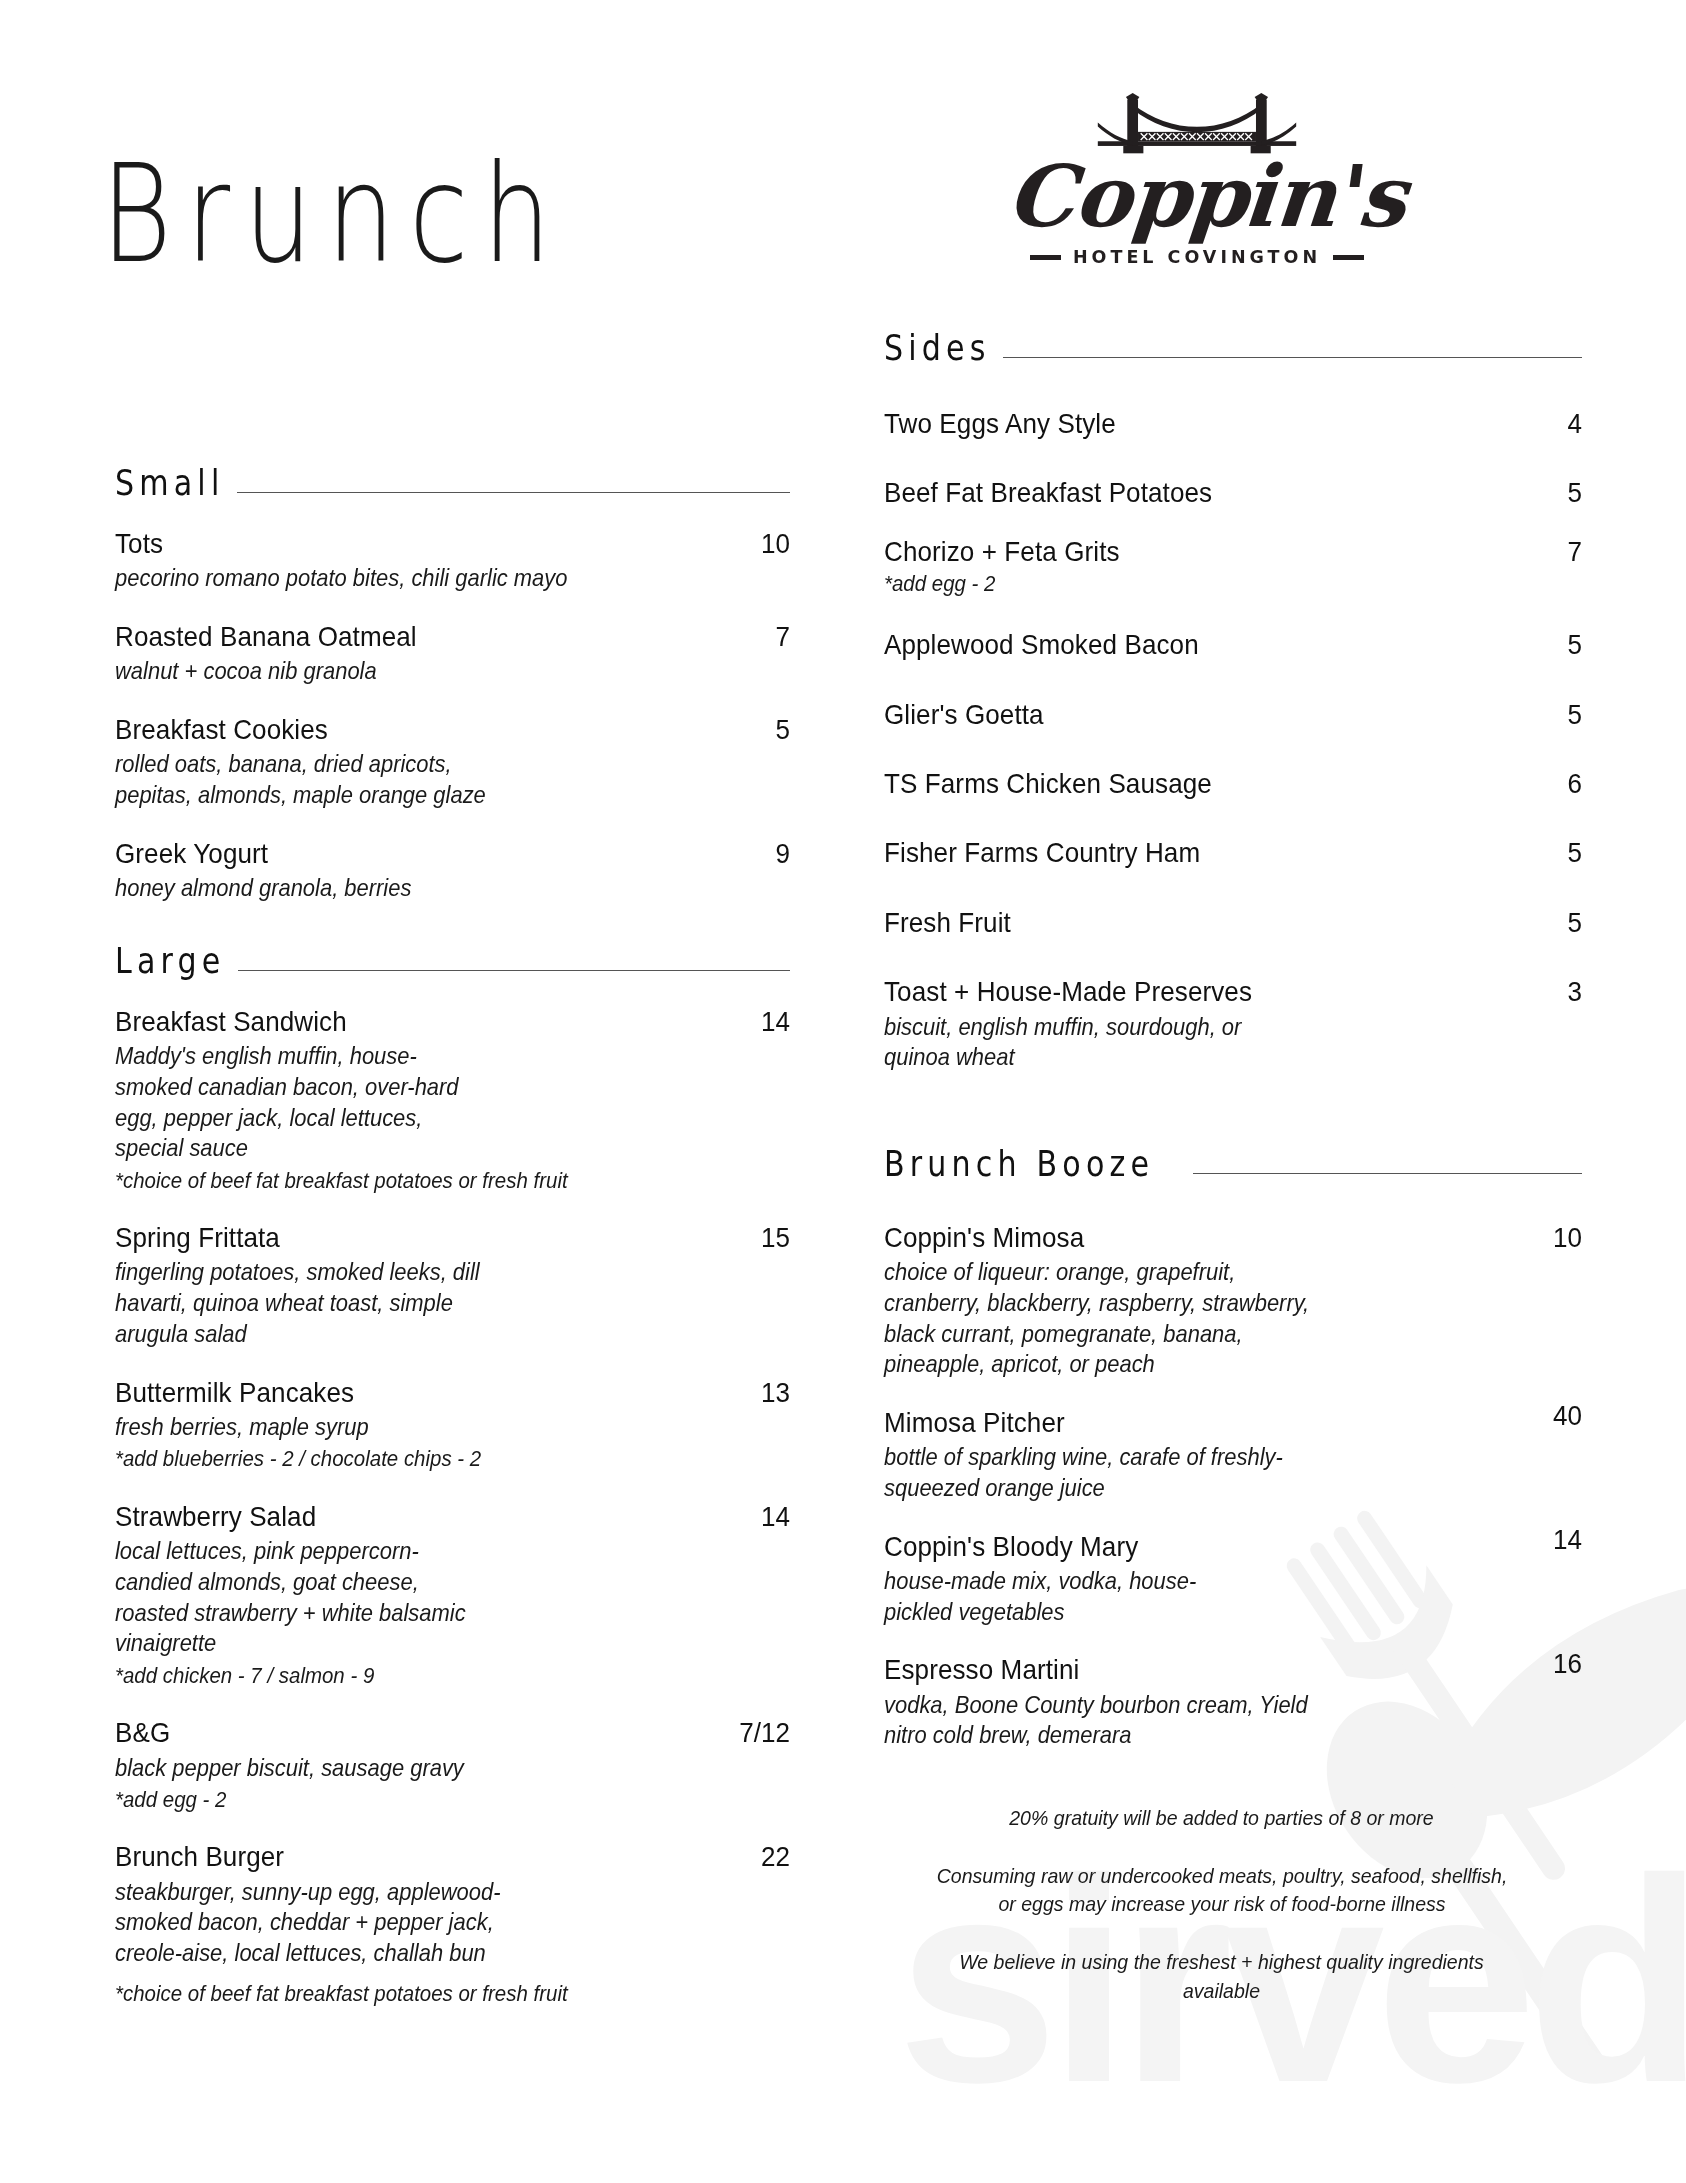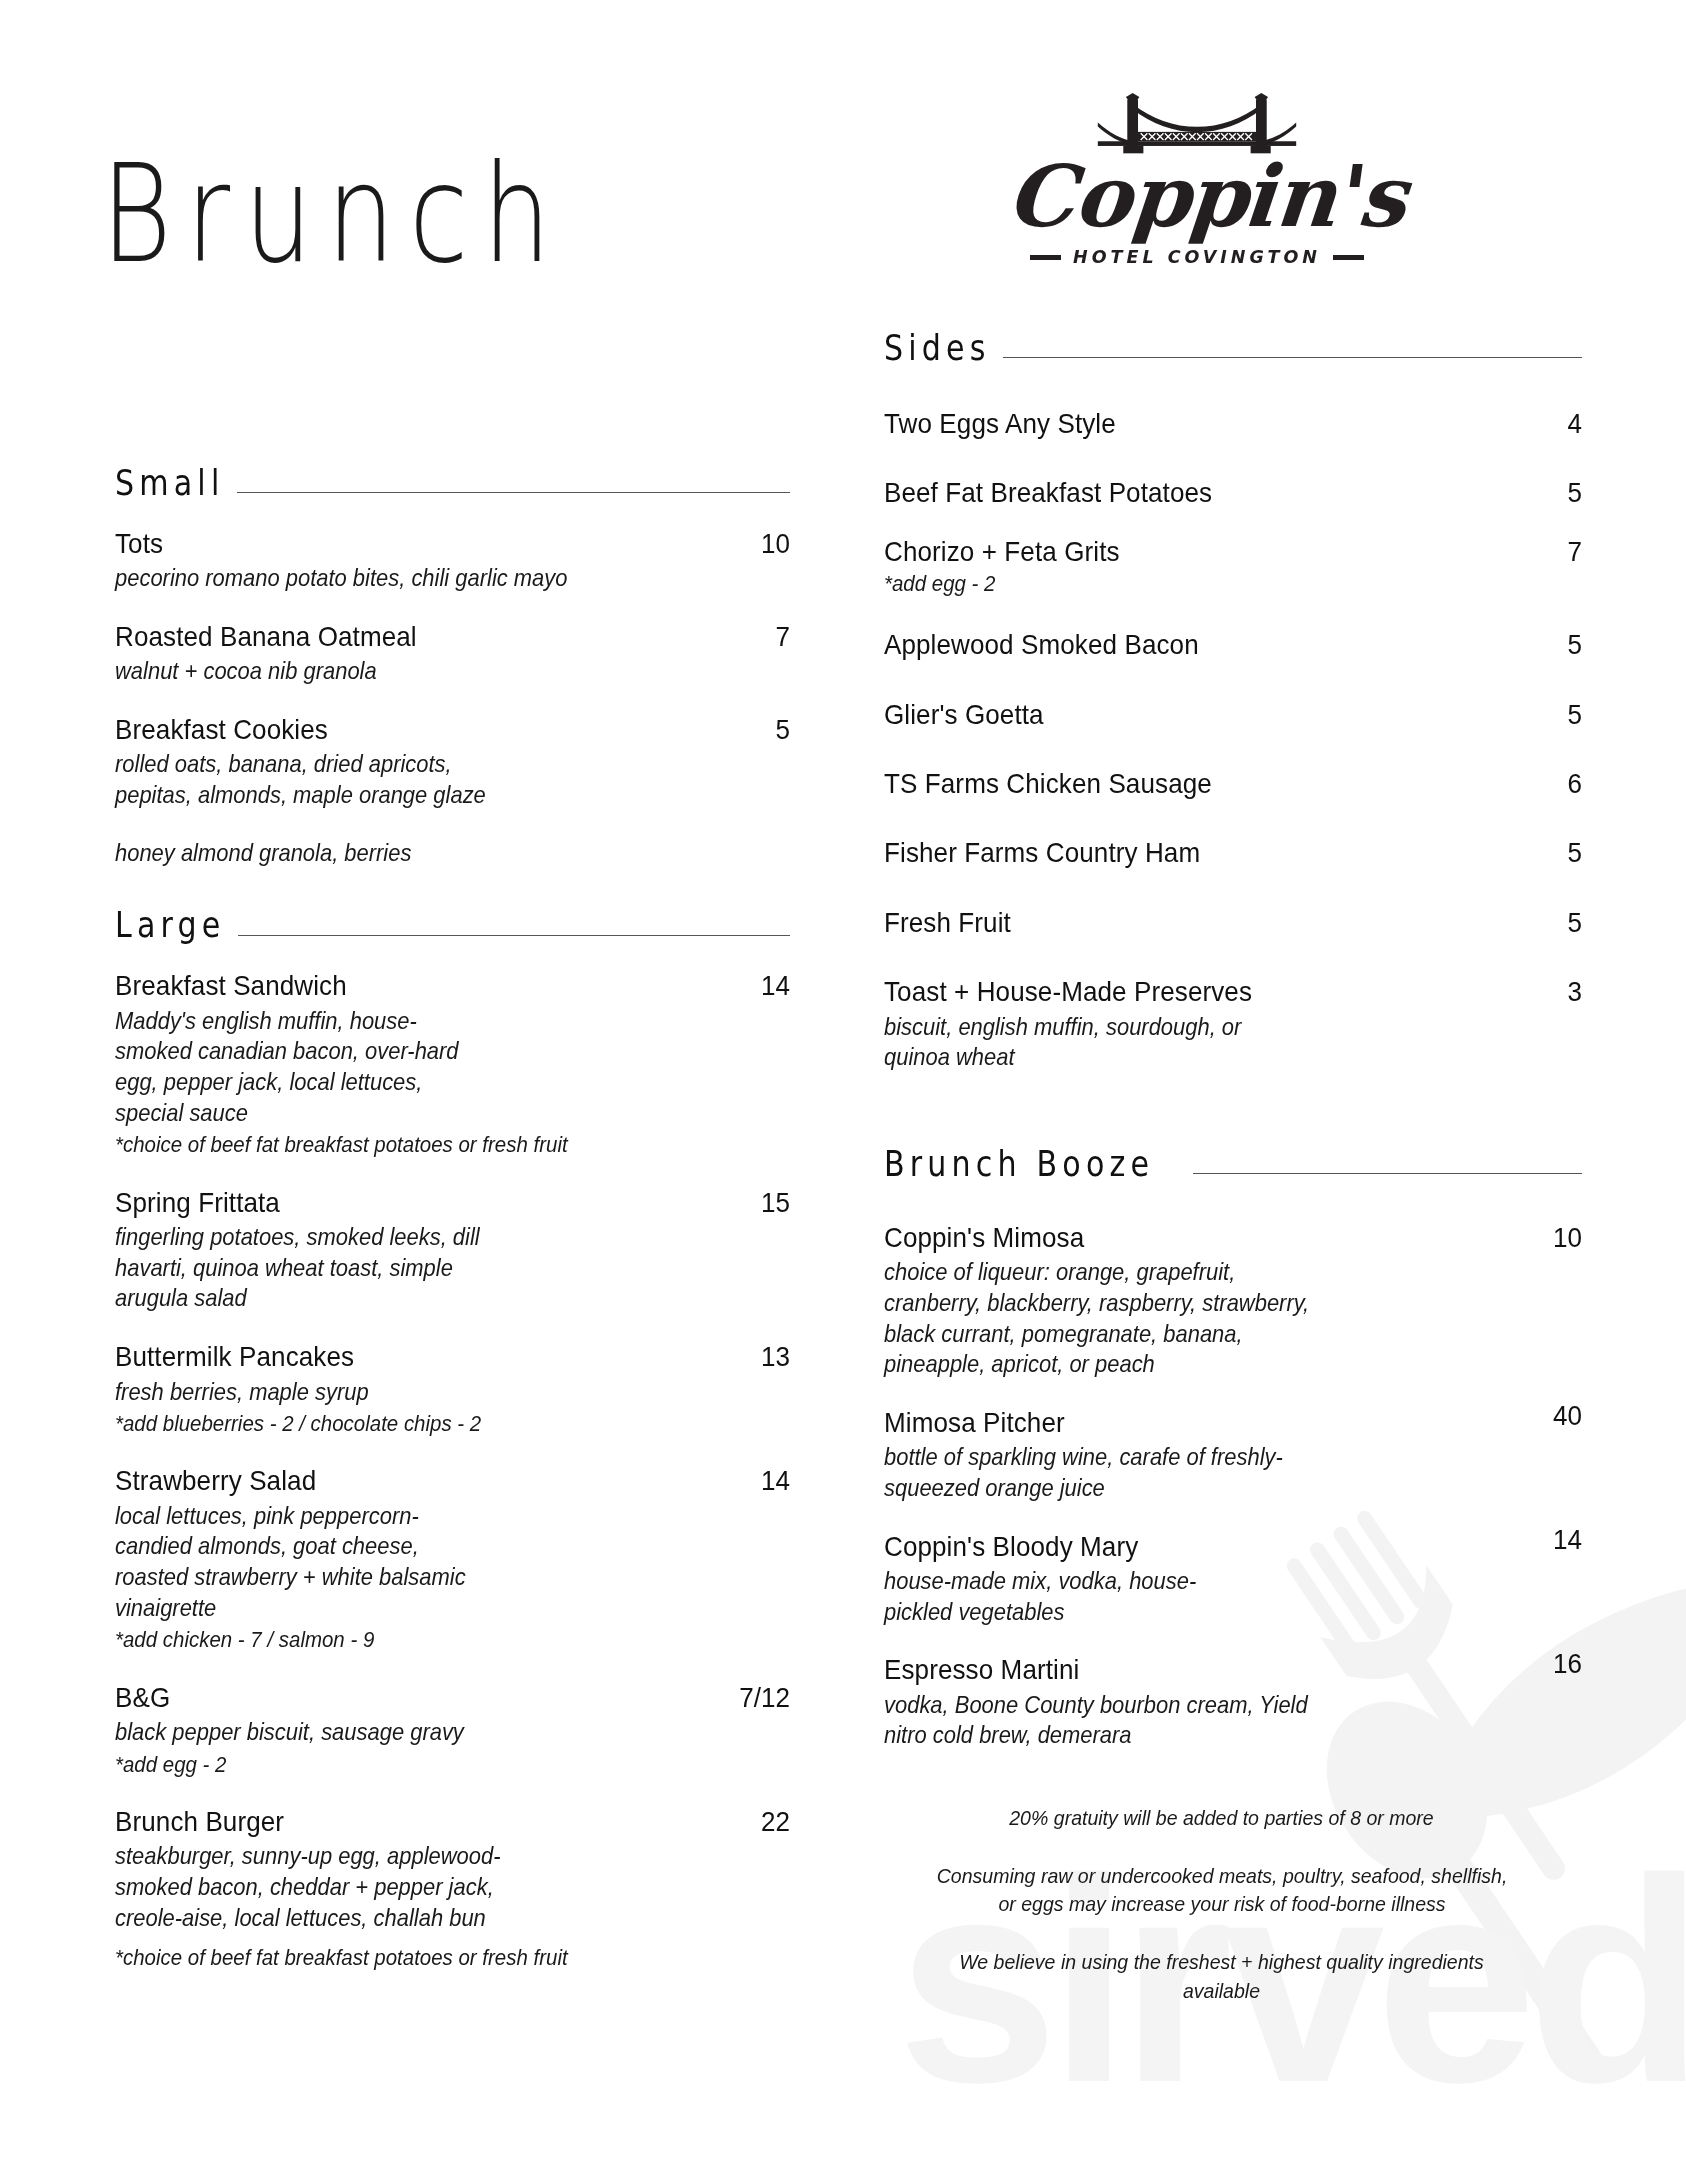--- a/index.html
+++ b/index.html
@@ -43,21 +43,21 @@
     font-size:85px; line-height:1.04; letter-spacing:-2px;
     color:#231f20;
     transform:skewX(-8deg);
   }
   .logo-rule{
     margin-top:6.7px; display:flex; align-items:center; justify-content:center; gap:12px;
   }
   .logo-rule .dash{width:31px; height:4.7px; background:#231f20;}
   .logo-rule .sub{
     font-family:"DejaVu Sans", sans-serif;
-    font-size:17.5px; font-weight:700; letter-spacing:4px; color:#231f20;font-style:italic;
+    font-size:17.5px; font-weight:700; letter-spacing:4px; color:#231f20;
   }
 
   
   .col{position:absolute; top:0;}
   .col-left{left:115px; width:675px;}
   .col-right{left:884px; width:698px;}
 
   
   .sec{margin:0; padding:0;}
   .sec-head{display:flex; align-items:flex-end; width:100%;}
@@ -198,20 +198,24 @@
 
       <div class="item">
         <div class="item-row">
           <div class="item-name">Breakfast Cookies</div>
           <div class="item-price">5</div>
         </div>
         <div class="item-desc" style="max-width:425px;">rolled oats, banana, dried apricots, pepitas, almonds, maple orange glaze</div>
       </div>
 
       <div class="item">
+        <div class="item-row">
+          <div class="item-name">Greek Yogurt</div>
+          <div class="item-price">9</div>
+        </div>
         <div class="item-desc">honey almond granola, berries</div>
       </div>
     </div>
 
     <div class="sec" style="margin-top:40px;">
       <div class="sec-head">
         <div class="label">Large</div>
         <div class="rule"></div>
       </div>
 

